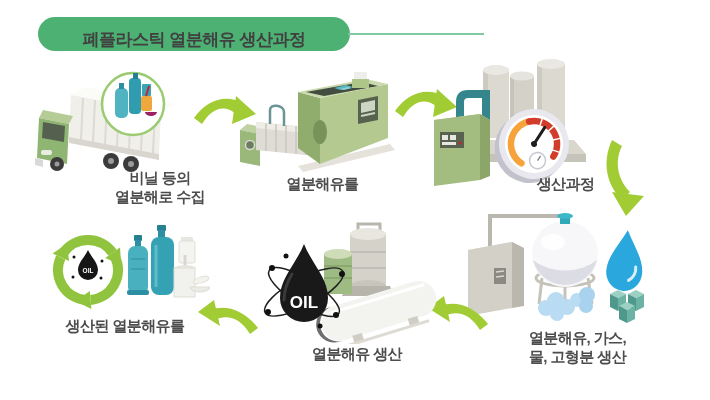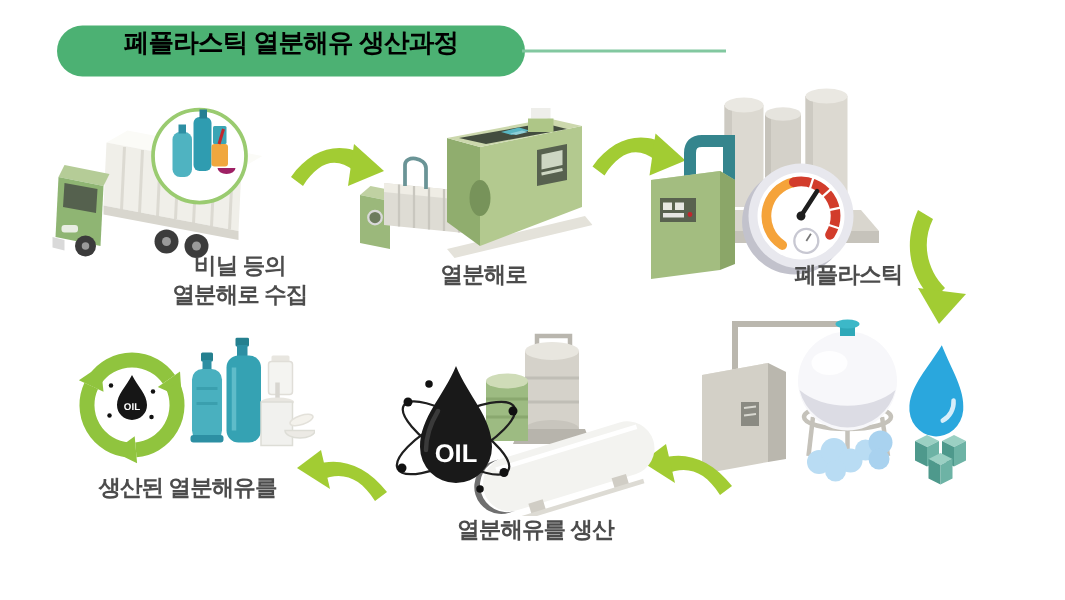--- a/index.html
+++ b/index.html
@@ -1,20 +1,20 @@
 <!DOCTYPE html>
 <html><head>
 <meta charset="utf-8">
 <style>
   html,body{margin:0;padding:0;background:#fff;}
   .stage{position:relative;width:710px;height:400px;background:#ffffff;overflow:hidden;
          font-family:"Liberation Sans","DejaVu Sans",sans-serif;}
   .title-pill{position:absolute;left:38px;top:17px;width:312px;height:34px;background:#4cb173;
-              border-radius:18px;color:#000000;font-weight:bold;font-size:17px;letter-spacing:-0.5px;
-              display:flex;align-items:flex-start;justify-content:center;}
+              border-radius:18px;color:#404040;font-weight:bold;font-size:17px;letter-spacing:-0.5px;
+              display:flex;align-items:flex-end;justify-content:center;}
   .title-line{position:absolute;left:348px;top:33px;width:136px;height:2px;background:#82c8a0;}
   .illu{position:absolute;}
   .step-label{position:absolute;text-align:center;font-weight:bold;color:#4c4c4c;
               font-size:15px;line-height:19px;letter-spacing:-0.6px;}
   svg{display:block;}
 </style>
 </head>
 <body>
 
 <div class="stage">
@@ -99,21 +99,21 @@
       <polygon points="100,17 108,15 112,16 104,18" fill="#8ed0d8"></polygon>
       <ellipse cx="80" cy="60" rx="7" ry="12" fill="#77935a"></ellipse>
       <polygon points="114,0 127,0 127,7 114,7" fill="#eeeeea"></polygon>
       <polygon points="112,7 129,7 129,16 112,16" fill="#aec687"></polygon>
       <polygon points="118,28 138,24 138,48 118,52" fill="#57614f"></polygon>
       <polygon points="121,31 135,28 135,38 121,41" fill="#cdd6c3"></polygon>
       <line x1="121" y1="44" x2="135" y2="41" stroke="#cdd6c3" stroke-width="2"></line>
     </g>
   </svg>
   <div class="step-label" style="left:255px;top:174px;width:135px">
-    <div>열분해로</div>
+    <div>열분해유를</div>
   </div>
 
   <svg class="illu" style="left:393px;top:85px" width="64" height="46" viewBox="0 0 64 46">
     <path d="M2,26 C16,6 36,2 52,12 L44,22 C32,12 20,16 10,32 Z" fill="#a2cc33"></path>
     <polygon points="44,4 64,22 40,32" fill="#a2cc33"></polygon>
   </svg>
 
   <svg class="illu" style="left:432px;top:58px" width="178" height="132" viewBox="0 0 178 132">
     <g>
       <rect x="51" y="12" width="26" height="68" fill="#dcd9d1"></rect>
@@ -151,21 +151,21 @@
         <line x1="121" y1="86" x2="129" y2="86"></line>
           <line x1="118.5" y1="95.5" x2="125.4" y2="99.5"></line>
       </g>
       <line x1="102" y1="86" x2="116" y2="72" stroke="#1e1e1e" stroke-width="3" stroke-linecap="round"></line>
       <circle cx="102" cy="86" r="3" fill="#1e1e1e"></circle>
       <circle cx="102" cy="103" r="8" fill="#ffffff" stroke="#c8c8d2" stroke-width="1.5"></circle>
       <line x1="102" y1="103" x2="106" y2="99" stroke="#777777" stroke-width="1.2"></line>
     </g>
   </svg>
   <div class="step-label" style="left:503px;top:174px;width:125px">
-    <div>폐플라스틱</div>
+    <div>생산과정</div>
   </div>
 
   <svg class="illu" style="left:600px;top:138px" width="52" height="78" viewBox="0 0 52 78">
     <path d="M12,2 C2,24 6,46 22,62 L30,54 C18,42 14,24 22,8 Z" fill="#a2cc33"></path>
     <polygon points="12,54 44,58 26,78" fill="#a2cc33"></polygon>
   </svg>
 
   <svg class="illu" style="left:460px;top:208px" width="195" height="122" viewBox="0 0 195 122">
     <path d="M30,40 L30,8 L102,8 L102,16" fill="none" stroke="#bab7ae" stroke-width="4"></path>
     <g>
@@ -205,20 +205,24 @@
       <polygon points="150,86 158,90 158,103 150,99" fill="#4e998c"></polygon>
       <polygon points="166,86 158,90 158,103 166,99" fill="#6db3a5"></polygon>
       <polygon points="168,86 176,82 184,86 176,90" fill="#9bd0c3"></polygon>
       <polygon points="168,86 176,90 176,103 168,99" fill="#4e998c"></polygon>
       <polygon points="184,86 176,90 176,103 184,99" fill="#6db3a5"></polygon>
       <polygon points="159,98 167,94 175,98 167,102" fill="#9bd0c3"></polygon>
       <polygon points="159,98 167,102 167,115 159,111" fill="#4e998c"></polygon>
       <polygon points="175,98 167,102 167,115 175,111" fill="#6db3a5"></polygon>
     </g>
   </svg>
+  <div class="step-label" style="left:495px;top:328px;width:165px">
+    <div>열분해유, 가스,</div>
+    <div>물, 고형분 생산</div>
+  </div>
 
   <svg class="illu" style="left:428px;top:292px" width="62" height="44" viewBox="0 0 62 44">
     <path d="M60,32 C46,14 28,8 12,14 L16,24 C30,18 42,22 52,38 Z" fill="#a2cc33"></path>
     <polygon points="16,4 0,16 22,30" fill="#a2cc33"></polygon>
   </svg>
 
   <svg class="illu" style="left:262px;top:222px" width="185" height="122" viewBox="0 0 185 122">
     <g>
       <path d="M96,12 V2 H118 V10" fill="none" stroke="#b9b6ae" stroke-width="3"></path>
       <rect x="88" y="12" width="36" height="52" fill="#d5d2ca"></rect>
@@ -248,21 +252,21 @@
       <circle cx="74" cy="93" r="3" fill="#111"></circle>
         <circle cx="10" cy="46" r="3" fill="#111"></circle>
       <circle cx="58" cy="104" r="2.5" fill="#111"></circle>
         <circle cx="24" cy="34" r="2.5" fill="#111"></circle>
       <path d="M42,22 C34,42 18,56 18,76 A24,24 0 0 0 66,76 C66,56 50,42 42,22 Z" fill="#191919"></path>
       <path d="M30,52 C24,62 22,70 22,78" fill="none" stroke="#3a3a3a" stroke-width="3" stroke-linecap="round"></path>
       <text x="42" y="86" text-anchor="middle" font-size="17" font-weight="bold" fill="#ffffff">OIL</text>
     </g>
   </svg>
   <div class="step-label" style="left:282px;top:344px;width:150px">
-    <div>열분해유를 생산</div>
+    <div>열분해유 생산</div>
   </div>
 
   <svg class="illu" style="left:198px;top:296px" width="62" height="44" viewBox="0 0 62 44">
     <path d="M60,32 C46,14 28,8 12,14 L16,24 C30,18 42,22 52,38 Z" fill="#a2cc33"></path>
     <polygon points="16,4 0,16 22,30" fill="#a2cc33"></polygon>
   </svg>
 
   <svg class="illu" style="left:38px;top:225px" width="172" height="92" viewBox="0 0 172 92">
     <g>
       <g>

